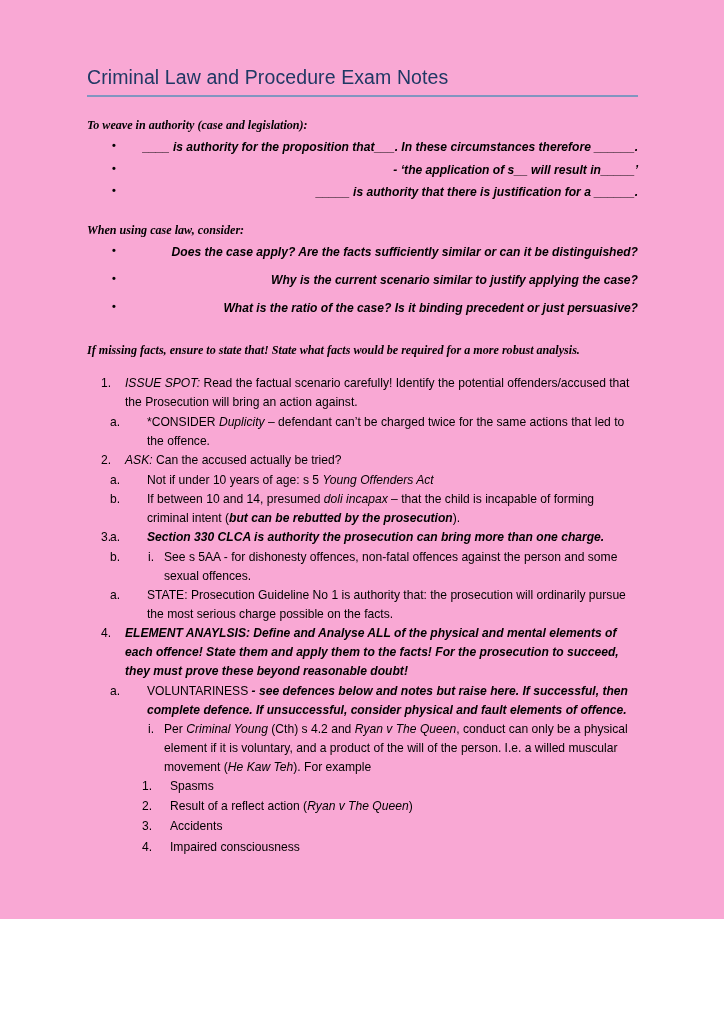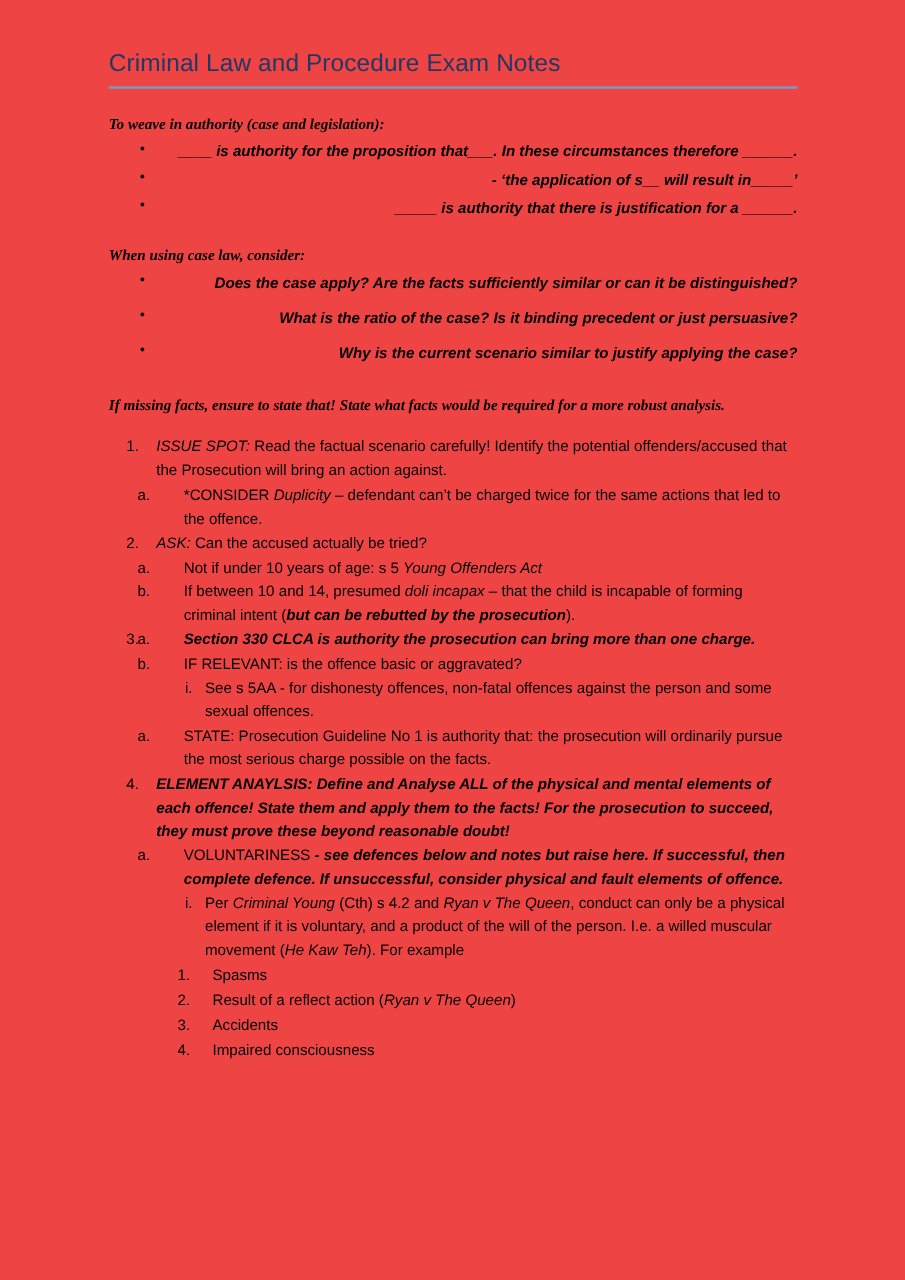--- a/index.html
+++ b/index.html
@@ -11,24 +11,24 @@
   body {
     width: 724px;
     height: 1024px;
     font-family: "Liberation Sans", sans-serif;
     color: #000000;
     overflow: hidden;
   }
   .page {
     position: relative;
     width: 724px;
-    height: 1024px;
-    background: #ef4444;
+    height: 919px;
+    background: #f9a8d4;
     box-sizing: border-box;
-    padding: 40px 86px 0 87px;
+    padding: 66px 86px 0 87px;
   }
 
   
   .doc-title {
     font-size: 19.5px;
     font-weight: 400;
     color: #1F3864;
     letter-spacing: 0.1px;
     margin: 0;
     padding: 0 0 5px 0;
@@ -175,22 +175,22 @@
       <li>- ‘the application of s__ will result in_____’</li>
       <li>_____ is authority that there is justification for a ______.</li>
     </ul>
 
   <div class="gap-md"></div>
 
   <p class="para lead">When using case law, consider:</p>
 
   <ul class="bullets loose" id="caselaw-bullets">
       <li>Does the case apply? Are the facts sufficiently similar or can it be distinguished?</li>
+      <li>Why is the current scenario similar to justify applying the case?</li>
       <li>What is the ratio of the case? Is it binding precedent or just persuasive?</li>
-      <li>Why is the current scenario similar to justify applying the case?</li>
     </ul>
 
   <div class="gap-md"></div>
 
   <p class="para lead">If missing facts, ensure to state that! State what facts would be required for a more robust analysis.</p>
 
   <div class="gap-md"></div>
 
   <ol class="outline" id="steps-outline">
       <li><span class="marker">1.</span><span><span class="it">ISSUE SPOT:</span><span> Read the factual scenario carefully! Identify the potential offenders/accused that the Prosecution will bring an action against.</span></span></li>
@@ -198,21 +198,21 @@
         <li><span class="marker">a.</span><span><span>*CONSIDER </span><span class="it">Duplicity</span><span> – defendant can’t be charged twice for the same actions that led to the offence.</span></span></li>
       </ol>
       <li><span class="marker">2.</span><span><span class="it">ASK:</span><span> Can the accused actually be tried?</span></span></li>
       <ol class="outline lvl2">
         <li><span class="marker">a.</span><span><span>Not if under 10 years of age: s 5 </span><span class="it">Young Offenders Act</span></span></li>
         <li><span class="marker">b.</span><span><span>If between 10 and 14, presumed </span><span class="it">doli incapax</span><span> – that the child is incapable of forming criminal intent (</span><span class="bi">but can be rebutted by the prosecution</span><span>).</span></span></li>
       </ol>
       <li><span class="marker">3.</span></li>
       <ol class="outline lvl2">
         <li><span class="marker">a.</span><span><span class="bi"> Section 330 CLCA is authority the prosecution can bring more than one charge.</span></span></li>
-        <li><span class="marker">b.</span><span><span>IF RELEVANT: is the offence basic or aggravated?</span></span></li>
+        <li><span class="marker">b.</span></li>
       </ol>
       <ol class="outline lvl3">
         <li><span class="marker">i.</span><span><span>See s 5AA  - for dishonesty offences, non-fatal offences against the person and some sexual offences.</span></span></li>
       </ol>
       <ol class="outline lvl2">
         <li><span class="marker">a.</span><span><span>STATE: Prosecution Guideline No 1 is authority that: the prosecution will ordinarily pursue the most serious charge possible on the facts.</span></span></li>
       </ol>
       <li><span class="marker">4.</span><span><span class="bi">ELEMENT ANAYLSIS: Define and Analyse ALL of the physical and mental elements of each offence! State them and apply them to the facts! For the prosecution to succeed, they must prove these beyond reasonable doubt!</span></span></li>
       <ol class="outline lvl2">
         <li><span class="marker">a.</span><span><span>VOLUNTARINESS </span><span class="bi"> - see defences below and notes but raise here. If successful, then complete defence. If unsuccessful, consider physical and fault elements of offence.</span></span></li>

